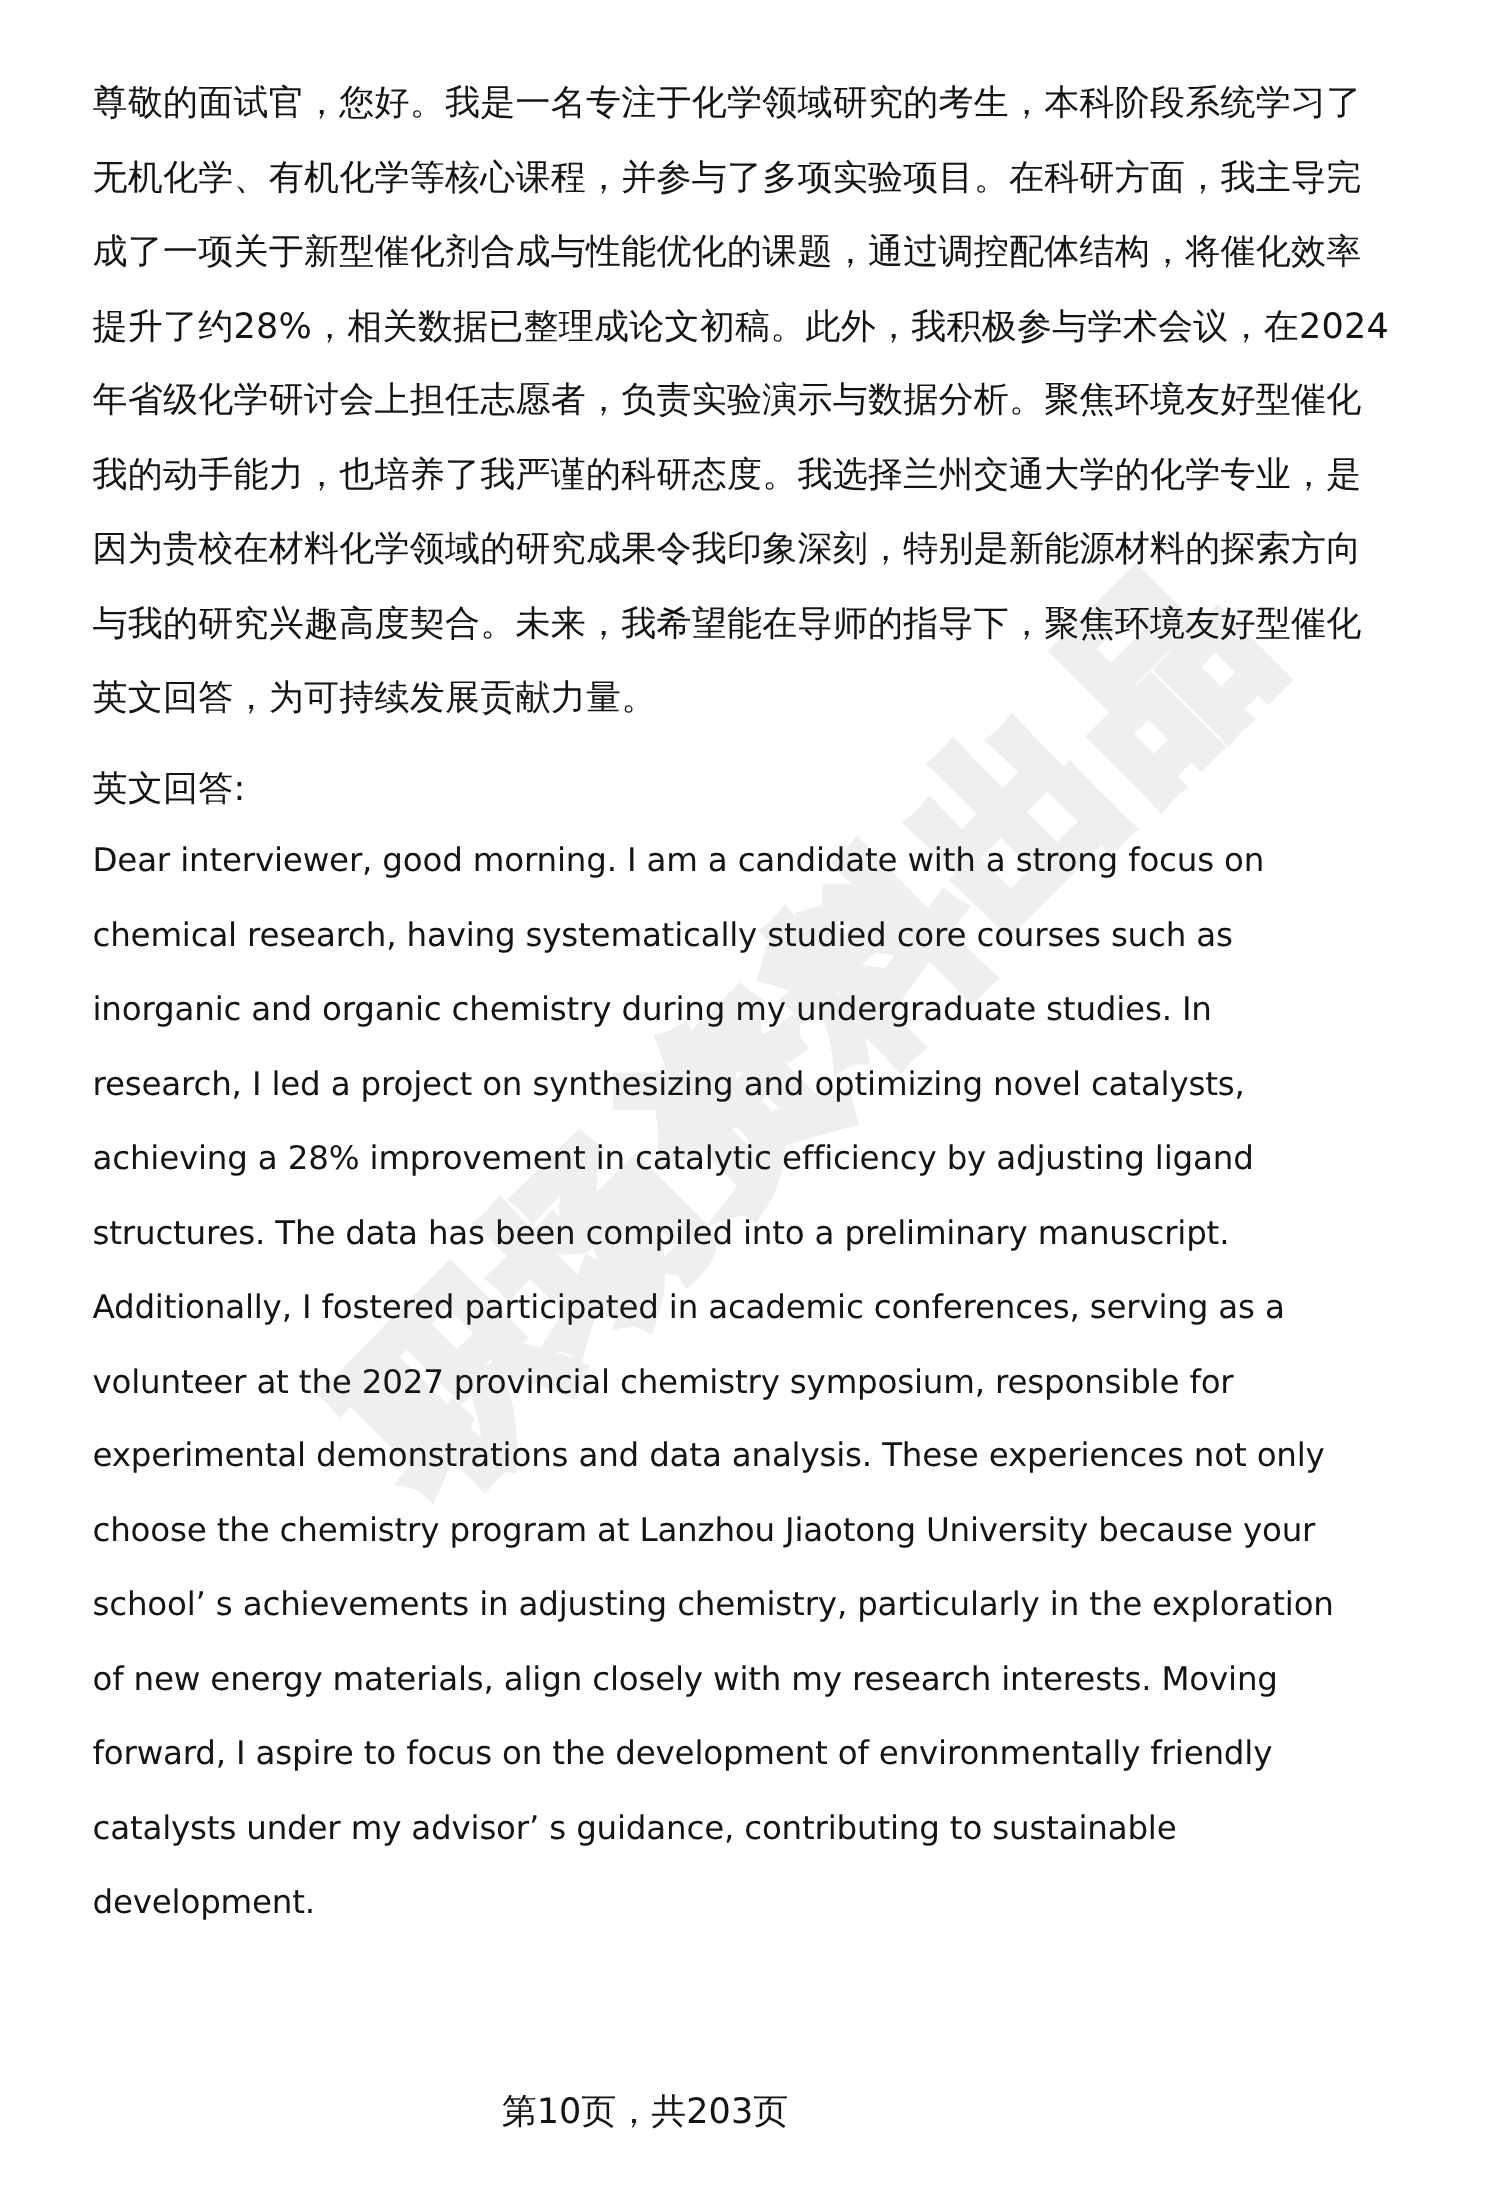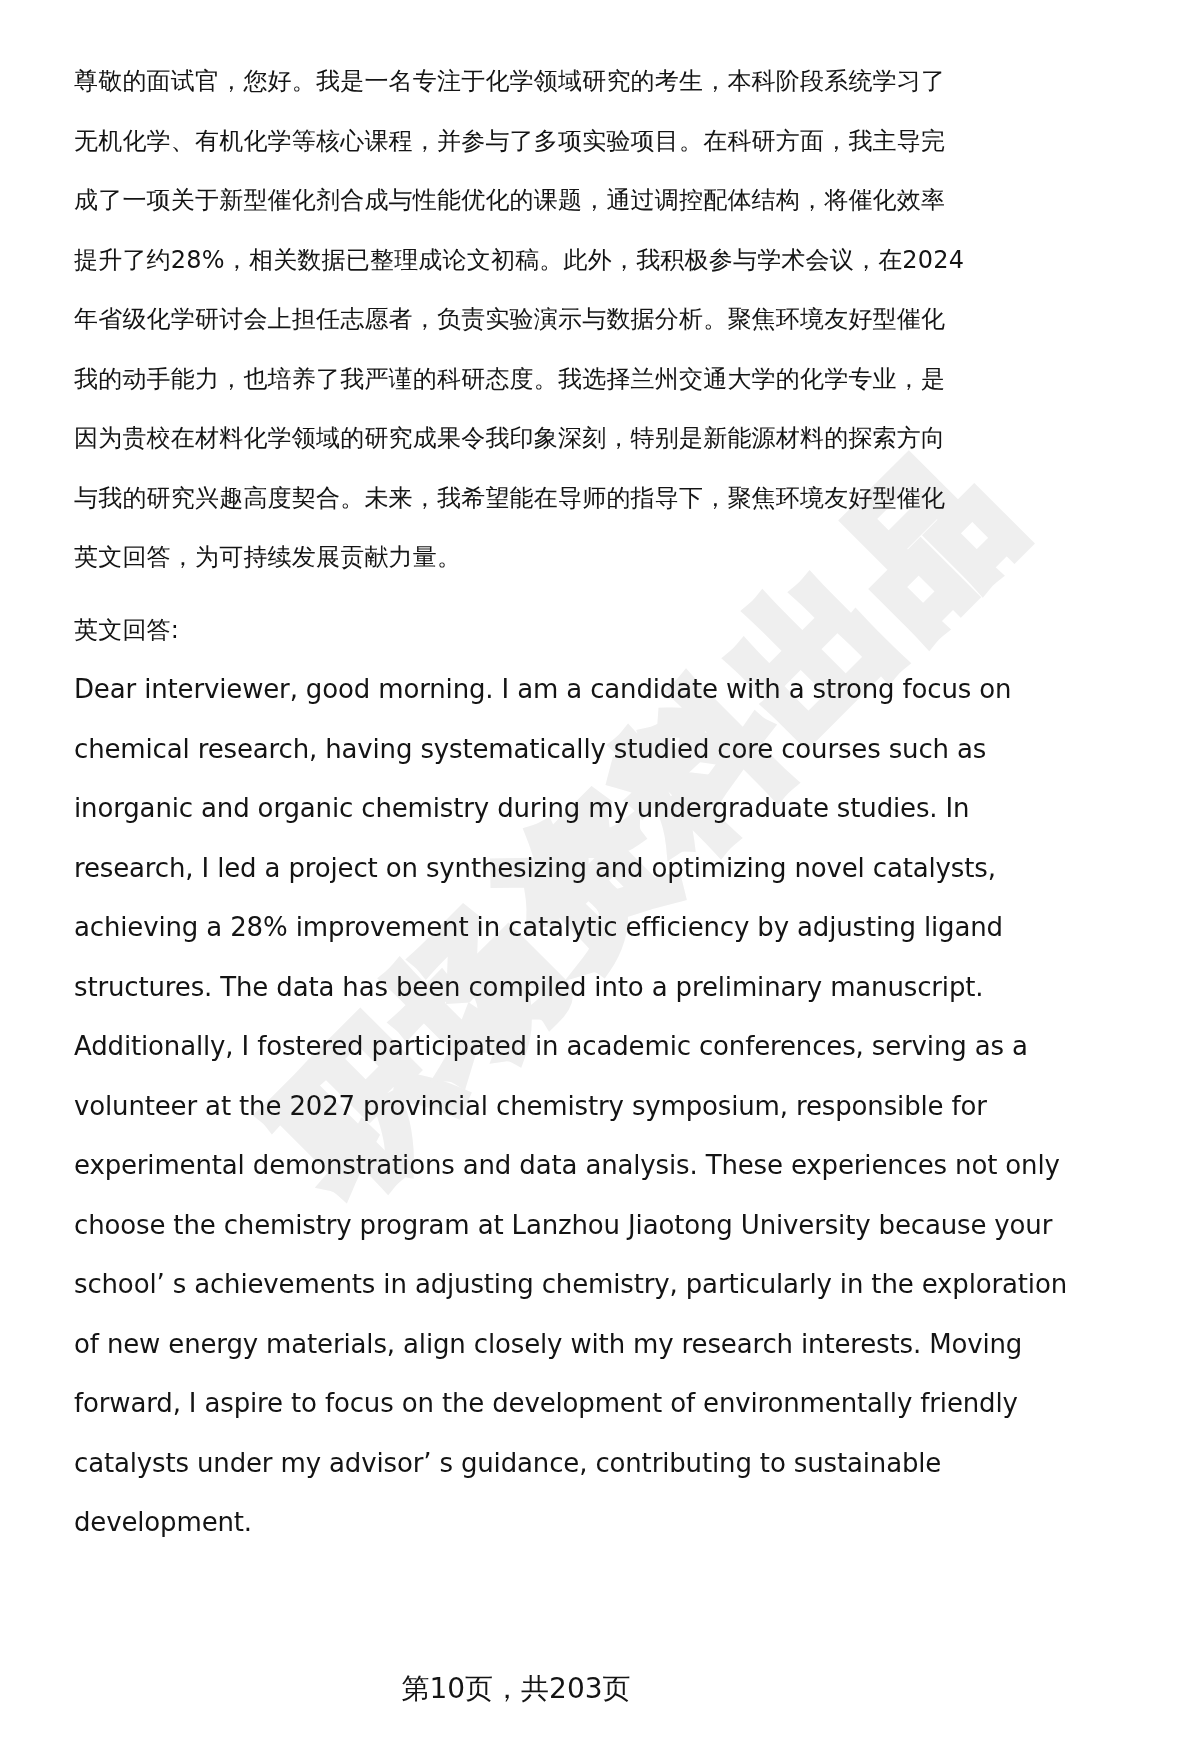--- a/index.html
+++ b/index.html
@@ -4,21 +4,21 @@
 <style>
   html, body { margin: 0; padding: 0; background: #ffffff; }
   body { width: 1200px; height: 1755px; position: relative; overflow: hidden;
          font-family: "DejaVu Sans", "Liberation Sans", sans-serif; color: #141414; }
   .watermark { position: absolute; left: 150px; top: 720px; width: 1000px; text-align: center;
                transform: rotate(-45deg); transform-origin: center center;
                font-size: 150px; font-weight: bold; color: transparent;
                -webkit-text-stroke: 14px #efefef; letter-spacing: 10px; white-space: nowrap;
                z-index: 0; pointer-events: none; user-select: none; }
   .page { position: absolute; left: 74px; top: 52px; width: 1090px; z-index: 1; }
-  .para { margin: 0; font-size: 24px; line-height: 59.5px; }
+  .para { margin: 0; font-size: 28px; line-height: 59.5px; }
   .cn { letter-spacing: 0.2px; }
   .label { margin-top: 13px; }
   .en { font-family: "DejaVu Sans", sans-serif; font-size: 26px; letter-spacing: -0.15px; }
   .en-line { display: block; white-space: nowrap; }
   .cn-line { display: block; white-space: nowrap; }
   .footer { position: absolute; left: 0; width: 1032px; top: 1670px; text-align: center;
             font-size: 28px; z-index: 1; }
 </style>
 </head>
 <body>

